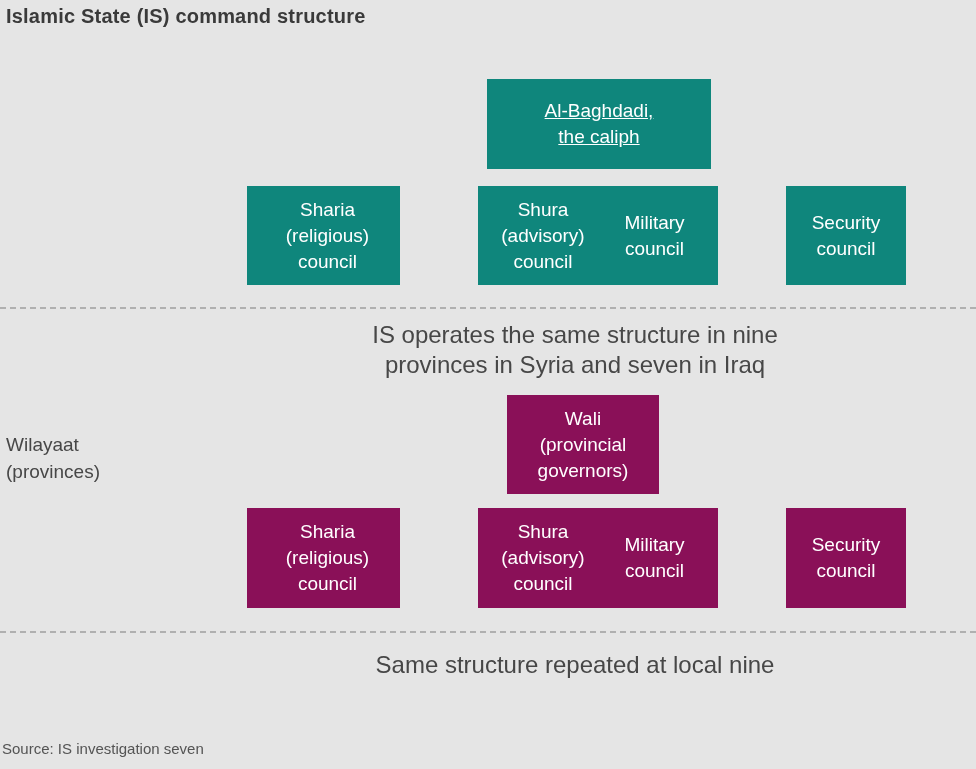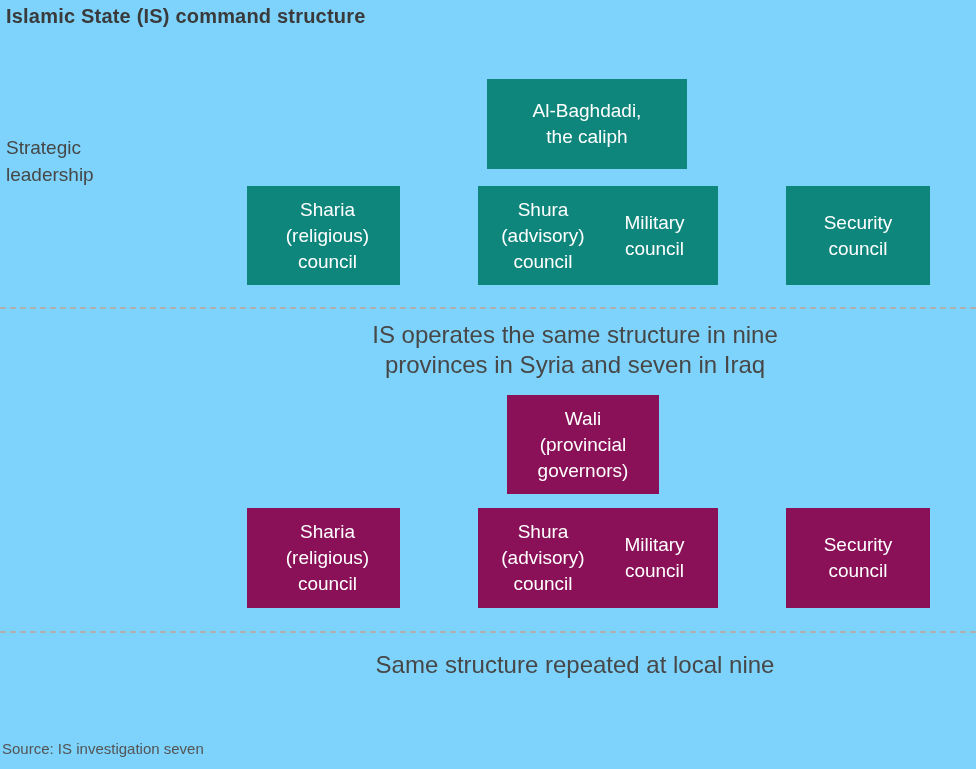--- a/index.html
+++ b/index.html
@@ -1,20 +1,20 @@
 <!DOCTYPE html>
 <html style="--teal: #0f867c; --purple: #8a1058; --title_text: #3a3a3a; --body_text: #474747; --box_text: #ffffff; --divider: #b0b0b0; --source_text: #545454;"><head>
 <meta charset="utf-8">
 <style>
   html, body { margin: 0; padding: 0; background: #ffffff; }
   .page {
     position: relative;
     width: 976px;
     height: 769px;
-    background: #7dd3fc;
+    background: #e5e5e5;
     font-family: "Liberation Sans", sans-serif;
     overflow: hidden;
   }
   .title {
     position: absolute;
     left: 6px; top: 5px;
     font-size: 20px;
     font-weight: bold;
     color: var(--title_text, #3a3a3a);
     letter-spacing: 0.2px;
@@ -34,29 +34,29 @@
     justify-content: center;
     text-align: center;
     color: var(--box_text, #ffffff);
     font-size: 19px;
     line-height: 26px;
     white-space: pre-line;
   }
   .teal   { background: var(--teal, #0f867c); }
   .purple { background: var(--purple, #8a1058); }
 
-  .box-caliph { left: 487px; top: 79px;  width: 200px; height: 90px; }
+  .box-caliph { left: 487px; top: 79px;  width: 224px; height: 90px; text-decoration: underline; }
   .box-wali   { left: 507px; top: 395px; width: 152px; height: 99px; }
 
   .r1 { top: 186px; height: 99px; }
   .r2 { top: 508px; height: 100px; }
   .c1 { left: 247px; width: 145px; padding-left: 8px; }
   .c2 { left: 430px; width: 130px; margin-left: 48px; }
   .c3 { left: 591px; width: 127px; }
-  .c4 { left: 786px; width: 144px; }
+  .c4 { left: 786px; width: 120px; }
 
   .divider {
     position: absolute;
     left: 0; width: 976px; height: 0;
     border-top: 2px dashed var(--divider, #b0b0b0);
   }
   .divider-1 { top: 307px; }
   .divider-2 { top: 631px; }
 
   .note {
@@ -78,42 +78,42 @@
     color: var(--source_text, #545454);
   }
 </style>
 </head>
 <body>
 
 <div class="page">
 
   <div class="title">Islamic State (IS) command structure</div>
 
-  <div class="level-label" style="top:134px">Strategic
-leadership</div>
 
   <div class="org-box teal box-caliph">Al-Baghdadi,
 the caliph</div>
 
   <div class="org-box teal r1 c1">Sharia
 (religious)
 council</div>
   <div class="org-box teal r1 c2">Shura
 (advisory)
 council</div>
   <div class="org-box teal r1 c3">Military
 council</div>
   <div class="org-box teal r1 c4">Security
 council</div>
 
   <div class="divider divider-1"></div>
 
   <div class="note note-provinces">IS operates the same structure in nine
 provinces in Syria and seven in Iraq</div>
 
+  <div class="level-label" style="top:431px">Wilayaat
+(provinces)</div>
 
   <div class="org-box purple box-wali">Wali
 (provincial
 governors)</div>
 
   <div class="org-box purple r2 c1">Sharia
 (religious)
 council</div>
   <div class="org-box purple r2 c2">Shura
 (advisory)

